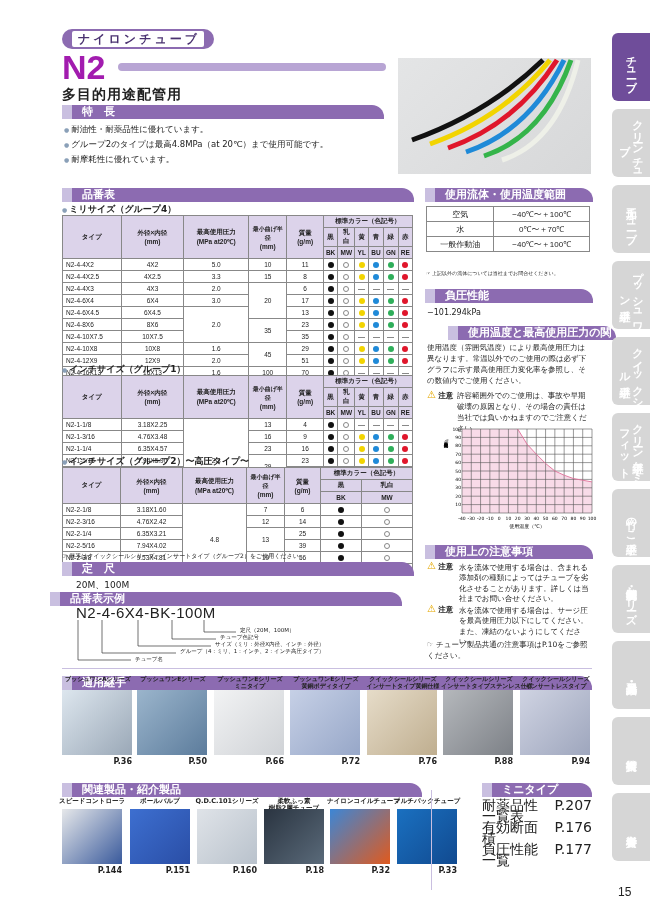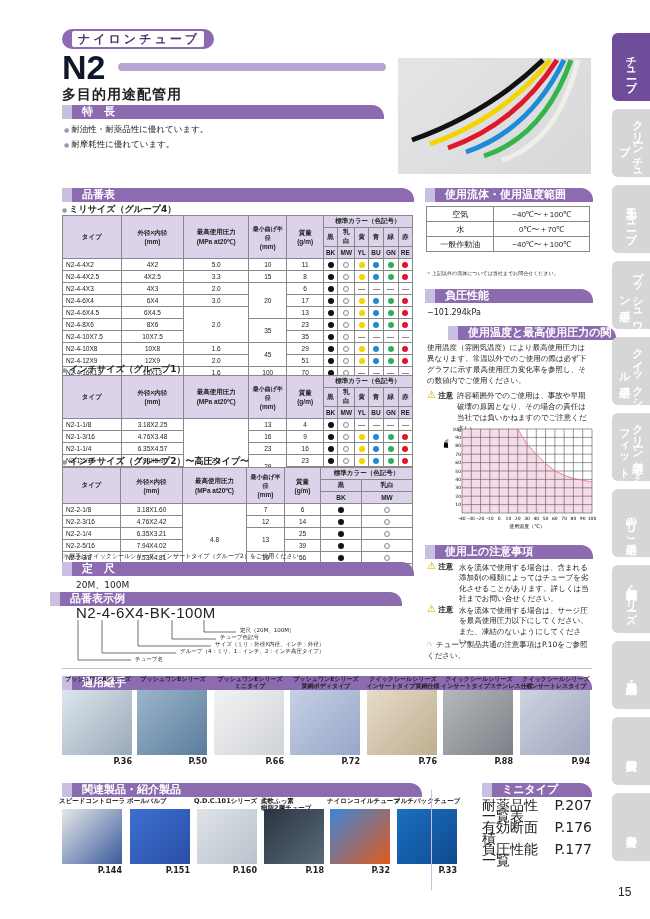--- a/index.html
+++ b/index.html
@@ -1,20 +1,20 @@
 <!DOCTYPE html>
 <html><head>
 <meta charset="utf-8">
 <style>
 *{box-sizing:border-box;margin:0;padding:0}
 body{width:650px;height:919px;background:#fff;font-family:"DejaVu Sans",sans-serif;color:#222;position:relative;overflow:hidden}
 .abs{position:absolute}
 .cat-pill{left:62px;top:29px;height:20px;width:152px;border-radius:10px;background:#8c6bb1;padding:2px 10px}
 .cat-pill .in{background:#fff;height:16px;border-radius:2px;font-size:12px;font-weight:bold;color:#4a3270;letter-spacing:3px;line-height:16px;padding-left:6px}
-.n2{left:62px;top:50px;font-size:34px;font-weight:bold;font-family:"Liberation Sans",sans-serif;color:#0f172a;line-height:34px}
+.n2{left:62px;top:50px;font-size:34px;font-weight:bold;font-family:"Liberation Sans",sans-serif;color:#a21caf;line-height:34px}
 .n2bar{left:118px;top:63px;width:268px;height:8px;border-radius:4px;background:#b8a5d4}
 .subtitle{left:62px;top:86px;font-size:14px;font-weight:bold;letter-spacing:1px}
 .sec{height:14px;background:#8c6bb1;border-top-right-radius:12px;color:#fff;font-size:11px;font-weight:bold;line-height:14px;padding-left:20px;position:absolute}
 .sec::before{content:"";position:absolute;left:0;top:0;width:10px;height:14px;background:#c9bfe0}
 .bul{font-size:8.5px;line-height:14px}
 .bul span::before{content:"● ";color:#8aa0b8;font-size:6px}
 .photo{left:398px;top:58px;width:193px;height:116px;background:linear-gradient(135deg,#e4e5e6,#d7d8d9)}
 .subhead{font-size:9px;font-weight:bold;position:absolute}
 .subhead::before{content:"● ";color:#8aa0b8;font-size:6px}
 table{border-collapse:collapse;font-family:"Liberation Sans",sans-serif;font-size:6.5px}
@@ -26,37 +26,38 @@
 .dash{display:inline-block;width:7px;height:1px;background:#888;vertical-align:middle}
 .small{font-size:6px}
 .rtab{position:absolute;left:612px;width:38px;height:63px;border-radius:6px 0 0 6px;background:#d6d6d6;color:#fff;font-size:11px;font-weight:bold;writing-mode:vertical-rl;text-align:center;display:flex;align-items:center;justify-content:center;line-height:13px}
 .rtab.active{background:#6f4d9a}
 .warn{color:#e5a800;font-size:10px}
 .chart{left:440px;top:425px;width:157px;height:106px}
 .fit-box{position:absolute;top:690px;width:70px;height:65px;background:linear-gradient(135deg,#c4d0dc,#8ea2b7)}
 .fit-lbl{position:absolute;top:675px;font-size:6px;font-weight:bold;text-align:center;line-height:7px;white-space:nowrap}
 .fit-p{position:absolute;top:757px;font-size:8px;font-weight:bold;text-align:right;width:70px}
 .rel-box{position:absolute;top:809px;width:60px;height:55px}
-.rel-lbl{position:absolute;top:798px;font-size:6.5px;font-weight:bold;line-height:7px;white-space:nowrap;text-align:left}
+.rel-lbl{position:absolute;top:798px;font-size:6.5px;font-weight:bold;line-height:7px;white-space:nowrap;text-align:center}
 .rel-p{position:absolute;top:866px;font-size:8px;font-weight:bold;text-align:right;width:60px}
 .hr{position:absolute;height:1px;background:#c9bfe0}
 </style>
 </head>
 <body>
 
 <div class="abs cat-pill">
     <div class="in">ナイロンチューブ</div>
   </div>
 <div class="abs n2">N2</div>
 <div class="abs n2bar"></div>
 <div class="abs subtitle">多目的用途配管用</div>
 
 <div class="sec" style="left:62px;top:105px;width:322px">特　長</div>
 <div class="abs bul" style="left:64px;top:122px">
   <div><span>耐油性・耐薬品性に優れています。</span></div>
+  <div><span>グループ2のタイプは最高4.8MPa（at 20℃）まで使用可能です。</span></div>
   <div><span>耐摩耗性に優れています。</span></div>
 </div>
 
 <div class="abs photo">
   <svg width="193" height="116" viewBox="0 0 193 116">
     <path d="M14 82 Q90 55 145 2" stroke="#111" stroke-width="5" fill="none"></path>
     <path d="M32 86 Q105 60 152 2" stroke="#f2d400" stroke-width="5" fill="none"></path>
     <path d="M50 90 Q118 66 159 2" stroke="#e0162b" stroke-width="5" fill="none"></path>
     <path d="M68 94 Q132 72 166 2" stroke="#1f8ad8" stroke-width="5" fill="none"></path>
     <path d="M86 98 Q146 78 173 2" stroke="#35b44a" stroke-width="5" fill="none"></path>

